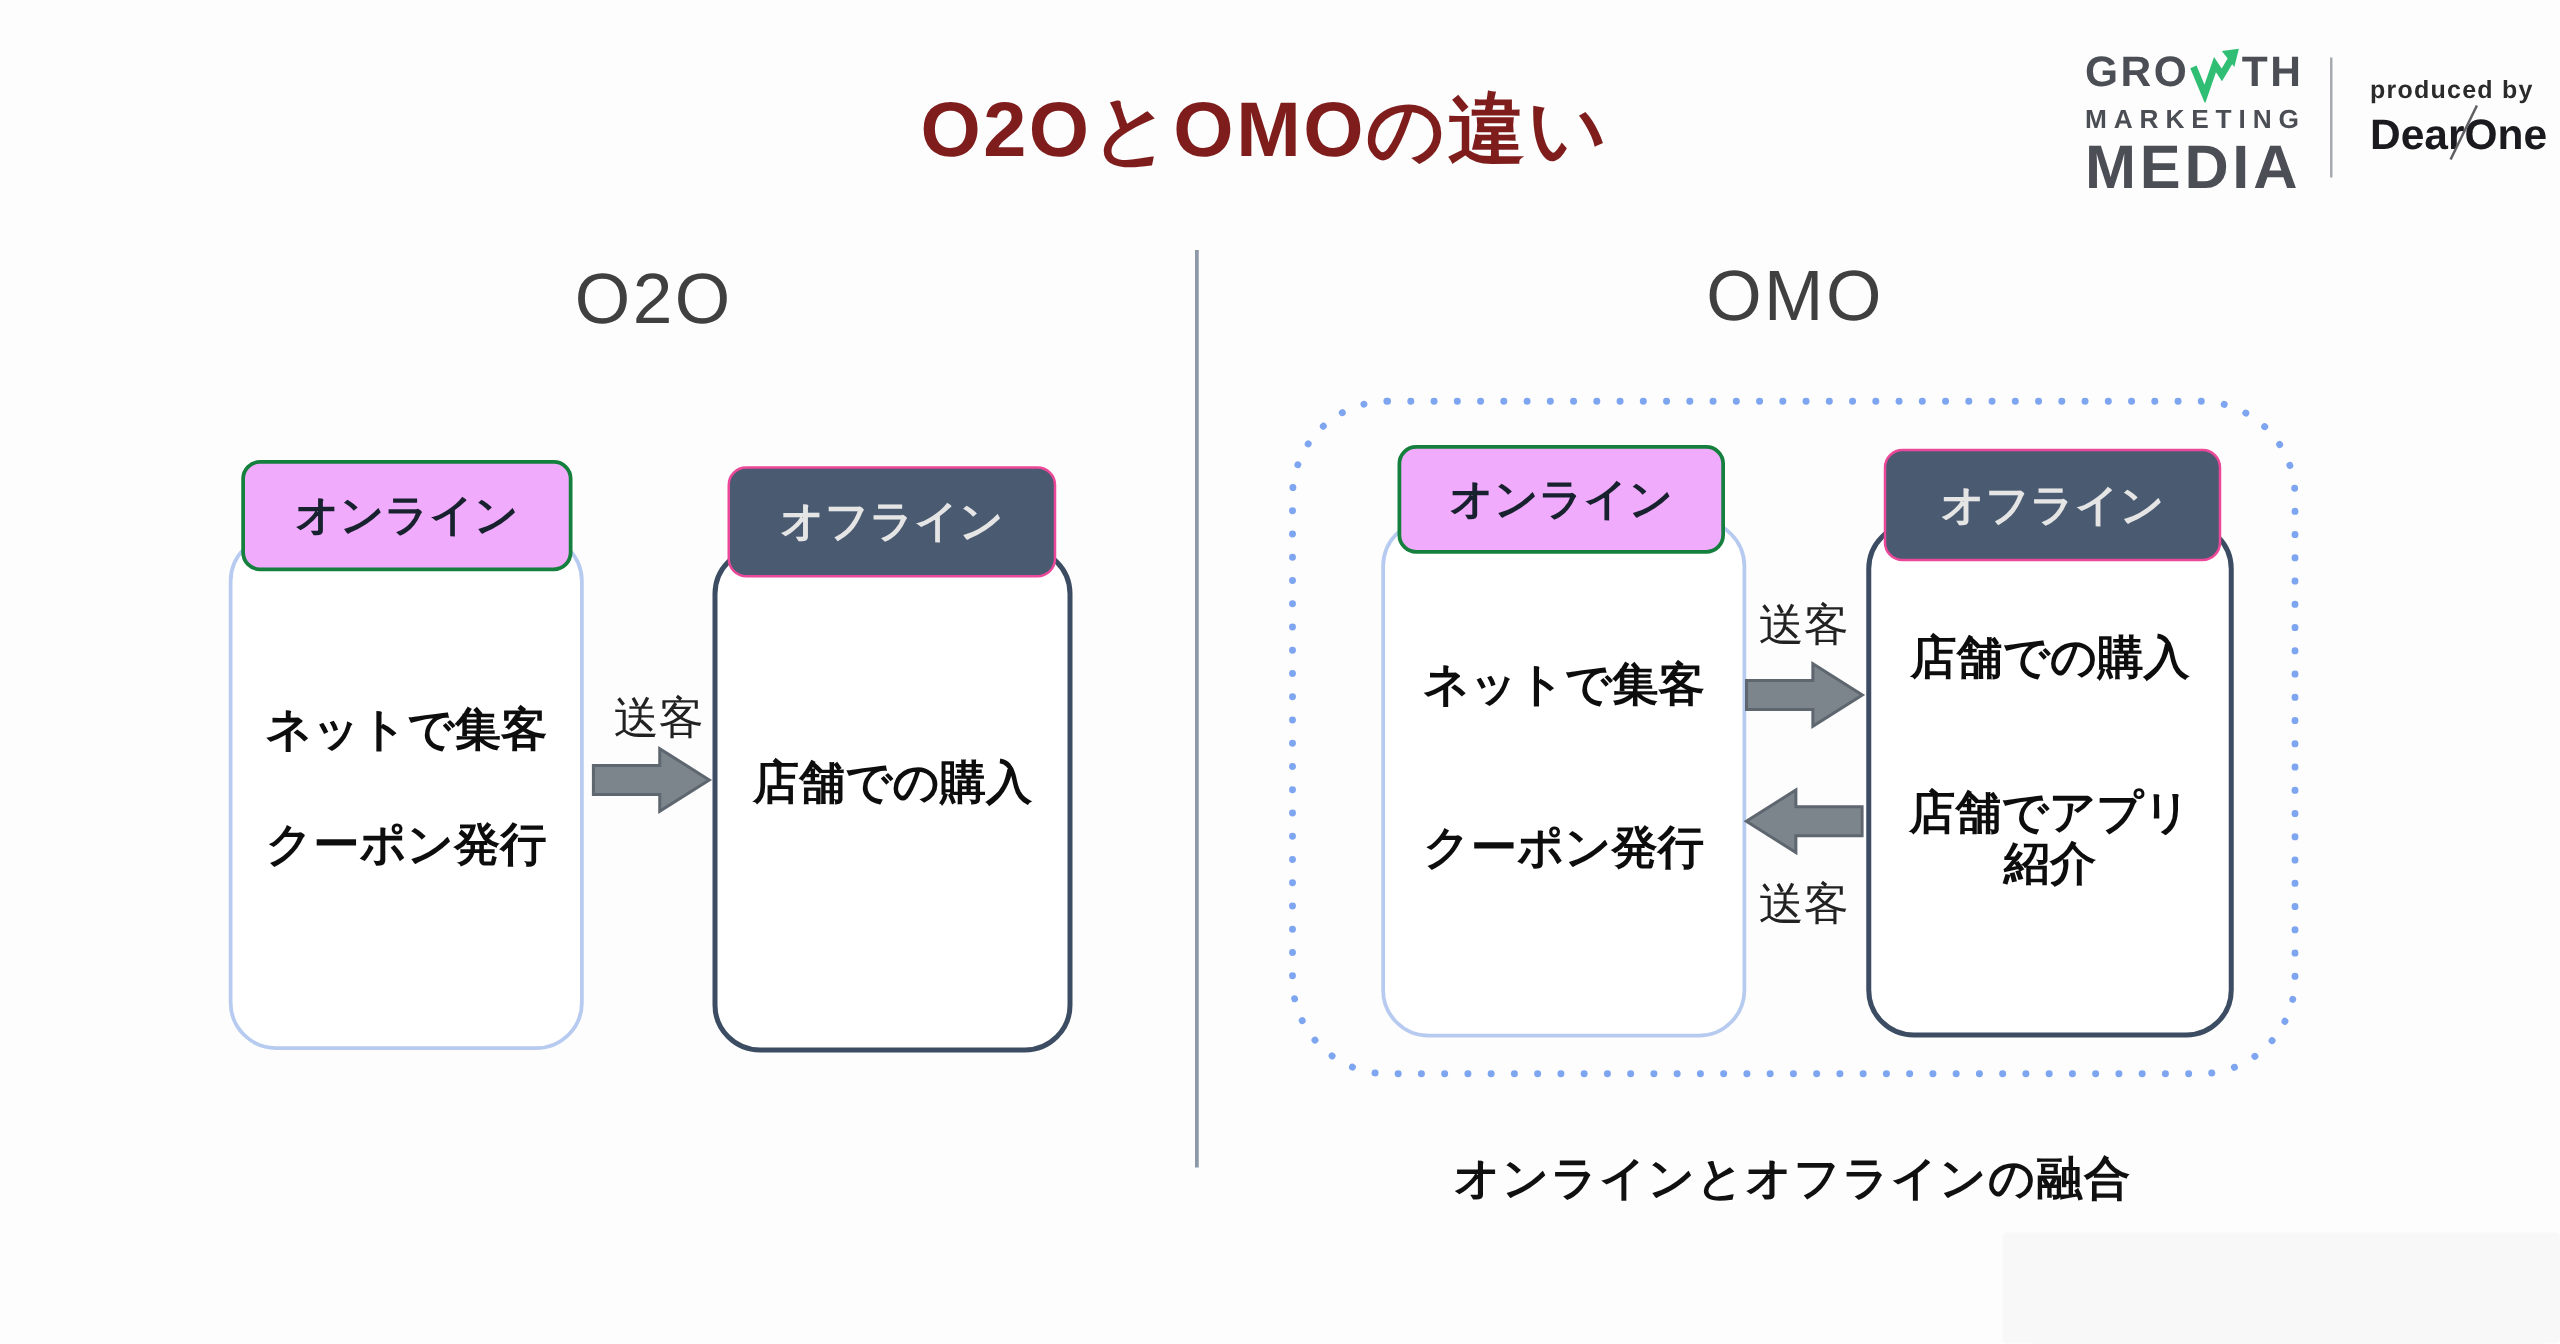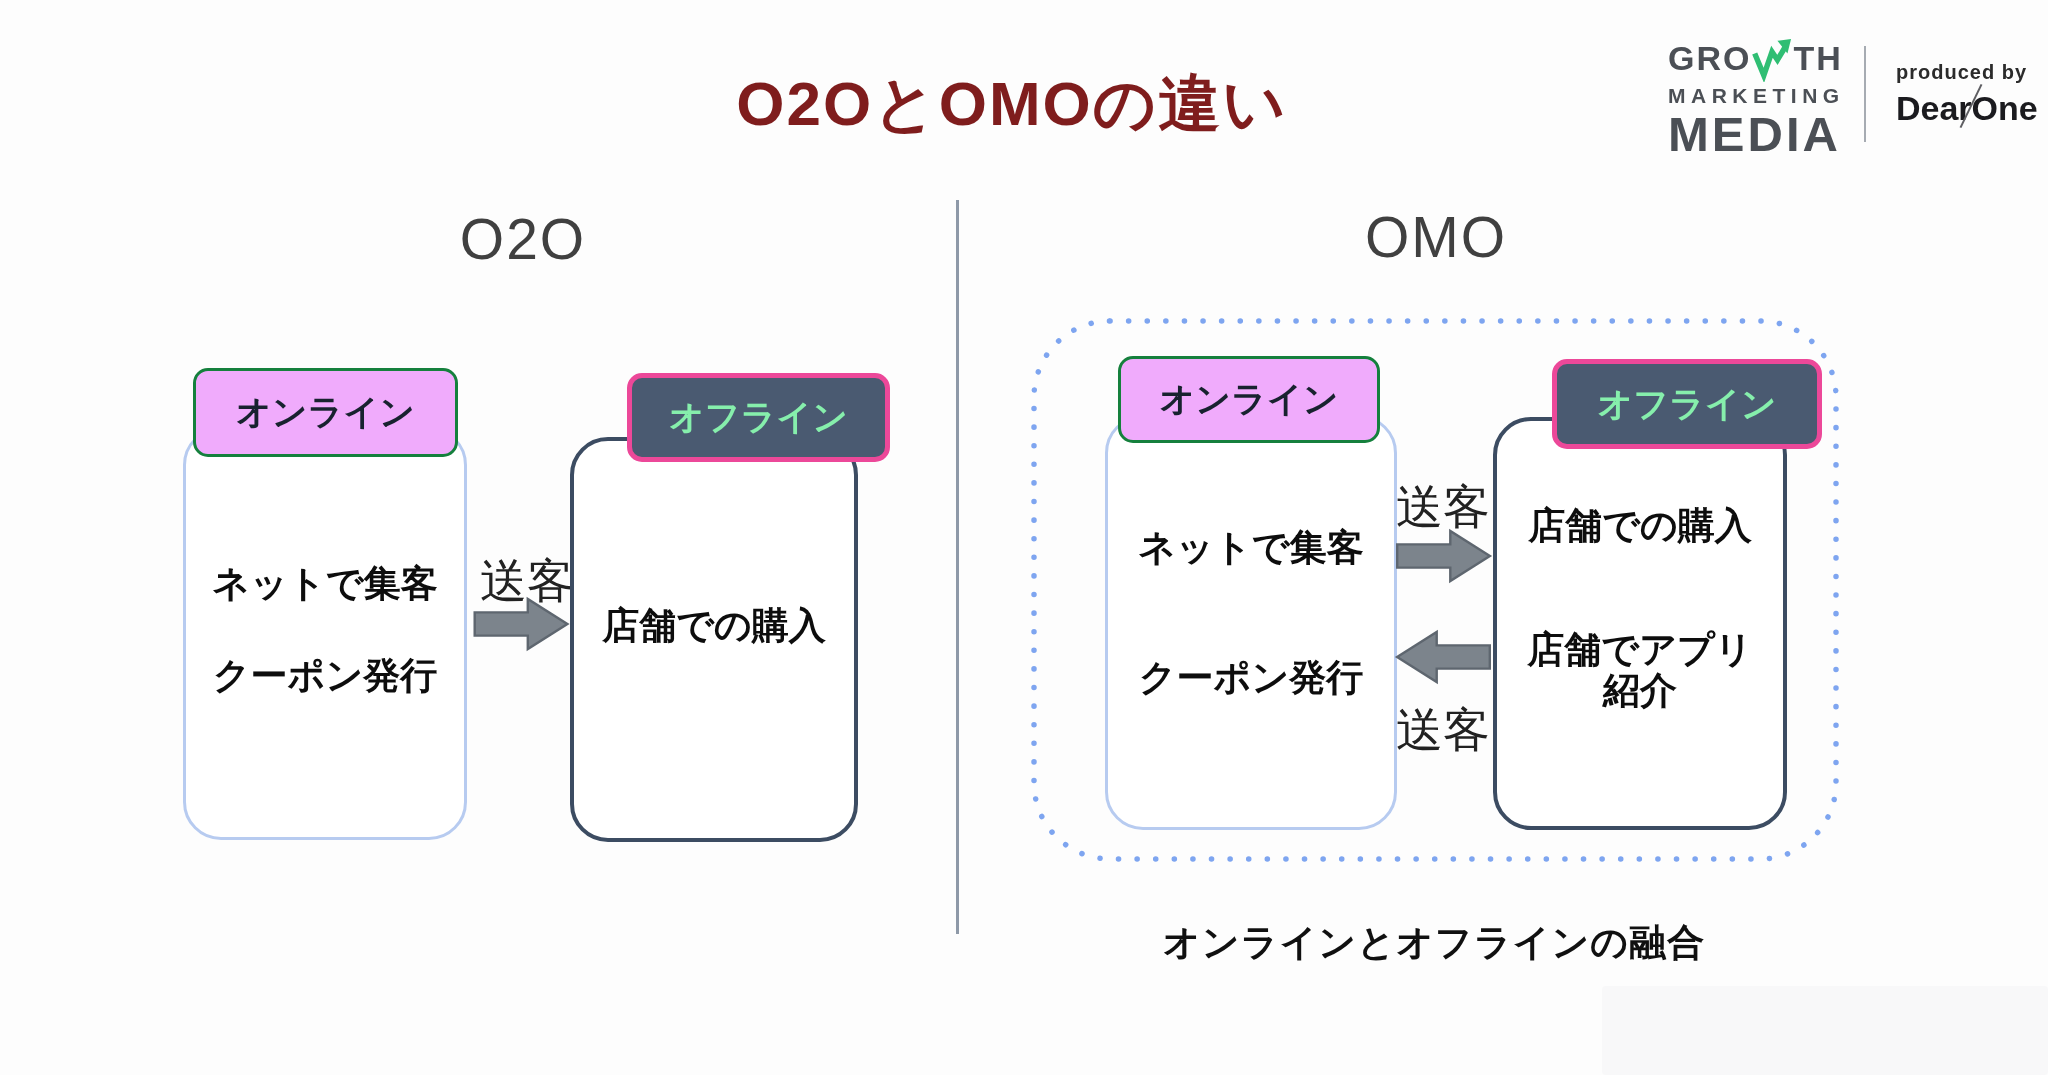--- a/index.html
+++ b/index.html
@@ -35,26 +35,26 @@
   
   .card{position:absolute;background:#fff;border-radius:38px;box-sizing:border-box;}
   .card.online{border:3px solid #b7cbf0;}
   .card.offline{border:4px solid #3c4c62;}
   .card-label{
     position:absolute;display:flex;align-items:center;justify-content:center;
     border-radius:15px;box-sizing:border-box;font-size:35px;font-weight:700;
     white-space:nowrap;
   }
   .card-label.online{background:#f0abfc;border:3px solid #15803d;color:#18222f;}
-  .card-label.offline{background:#4a5a71;border:5px solid #ec4899;color:#86efac;margin-left:45px;}
+  .card-label.offline{background:#4a5a71;border:2px solid #ec4899;color:#e5e5e5;}
   .box-text{
     position:absolute;font-size:37px;font-weight:700;color:#0d0d0d;
     text-align:center;white-space:nowrap;line-height:1.1;
   }
-  .soukyaku{position:absolute;font-size:47px;font-weight:500;color:#222;white-space:nowrap;font-family:Liberation Mono, monospace;}
+  .soukyaku{position:absolute;font-size:36px;font-weight:500;color:#222;white-space:nowrap;font-family:Liberation Mono, monospace;}
   .arrow-svg{position:absolute;}
   .arrow-svg polygon{fill:#7c848c;stroke:#5e666f;stroke-width:2.5;}
   
   .dotted-boundary{left:1030px;top:317px;}
   
   .caption{top:918px;left:1434px;font-size:37px;font-weight:700;color:#101010;letter-spacing:1px;white-space:nowrap;}
   
   .watermark{left:1602px;top:986px;width:446px;height:89px;background:#f8f8f9;border-radius:4px;}
 </style>
 </head>

